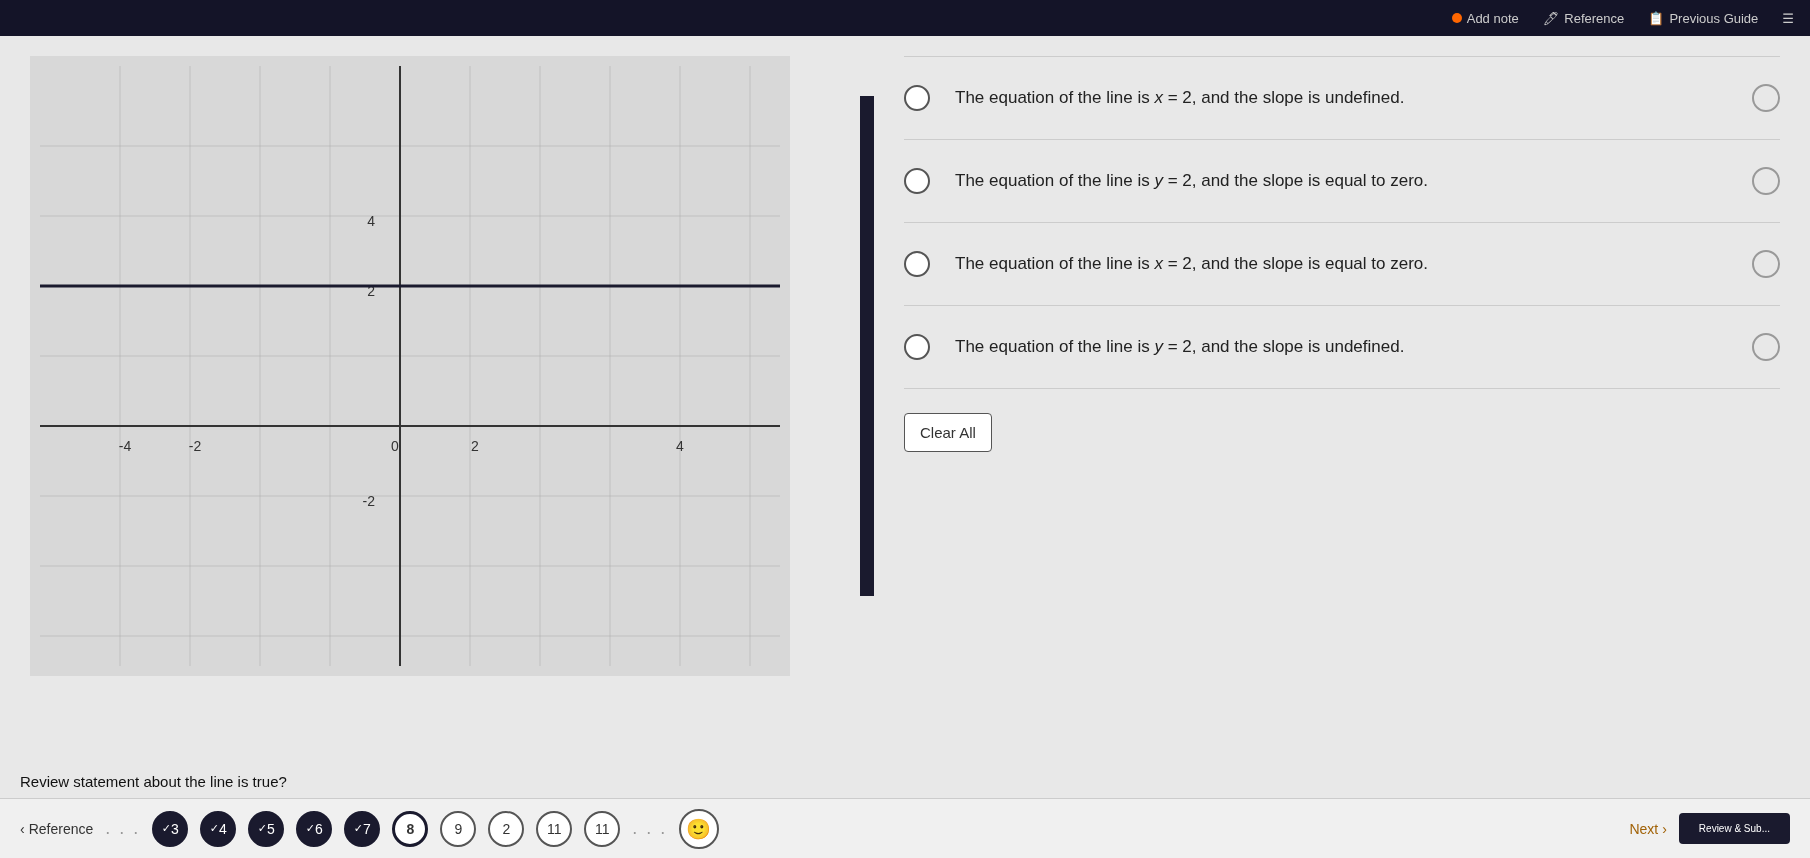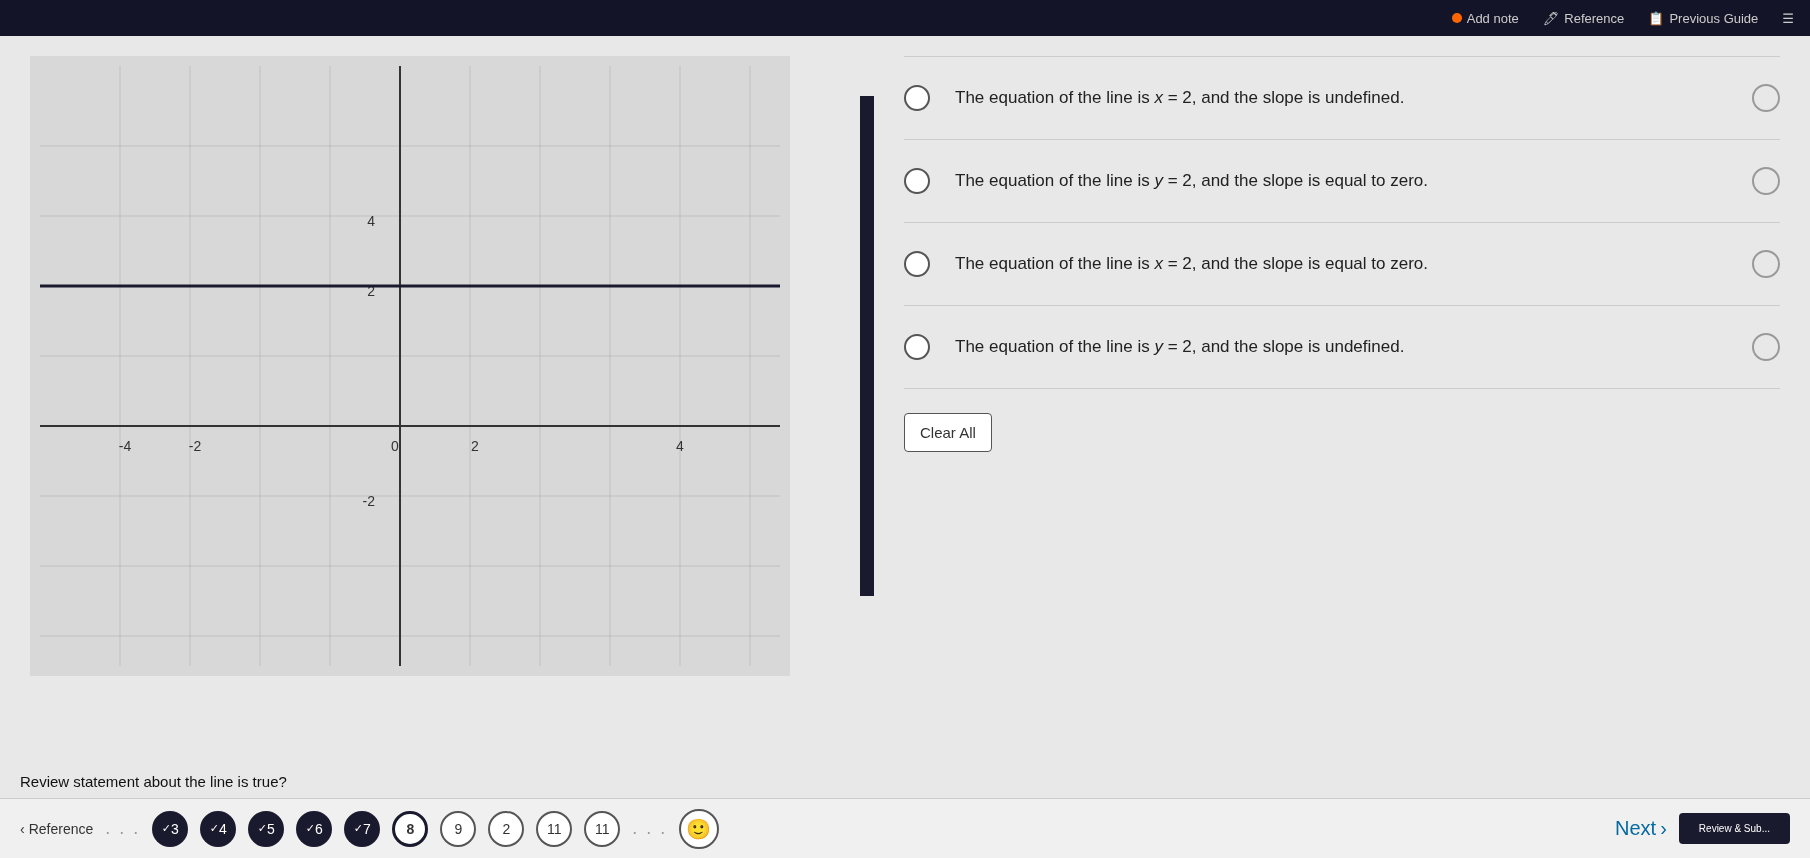--- a/index.html
+++ b/index.html
@@ -224,22 +224,22 @@
       justify-content: center;
       font-size: 20px;
       cursor: pointer;
       background: white;
     }
 
     .next-btn {
       display: flex;
       align-items: center;
       gap: 4px;
-      font-size: 20px;
-      color: #0369a1;
+      font-size: 14px;
+      color: #a16207;
       cursor: pointer;
       font-weight: 500;
       margin-left: auto;
       justify-content: center;
     }
 
     .review-submit-btn {
       background: #1a1a2e;
       color: white;
       border: none;

